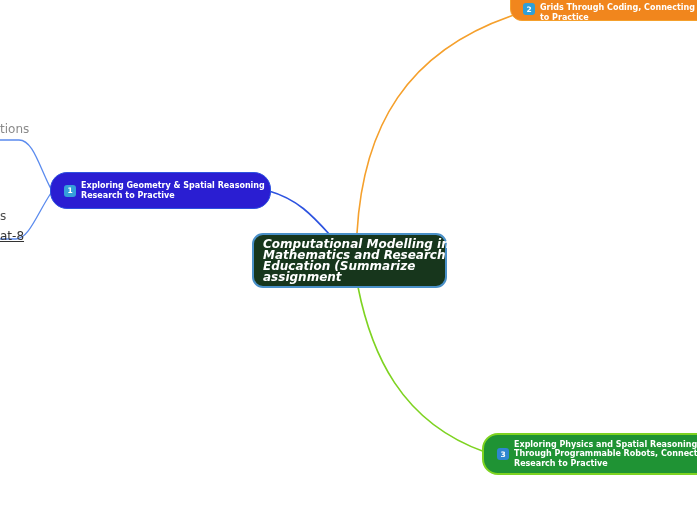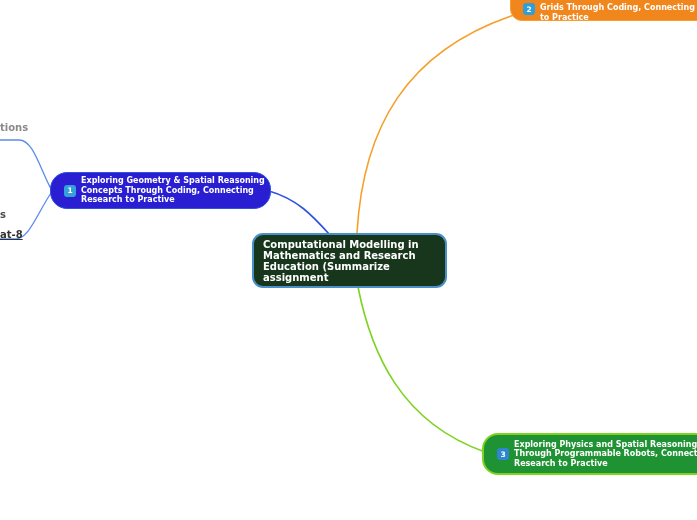--- a/index.html
+++ b/index.html
@@ -33,25 +33,25 @@
   #node-2{left:510px;top:-12px;width:232px;height:33px;border-radius:12px;align-items:flex-start;padding:14px 0 0 12px;}
   #node-3{left:482px;top:433px;width:242px;height:42px;border-radius:16px;padding-left:13px;border-width:2px;}
   #central-node{
     position:absolute;
     left:252px;top:233px;width:195px;height:55px;
     box-sizing:border-box;
     border:2px solid transparent;
     border-radius:11px;
     padding:4px 0 0 9px;
   }
-  #central-node .node-text{font-size:10px;line-height:11px;}
+  #central-node .node-text{font-size:12px;line-height:11px;font-style:italic;}
   .edge-frag{
     position:absolute;
-    font-size:10px;
-    font-weight:bold;
+    font-size:12px;
+    font-weight:normal;
     white-space:nowrap;
   }
   #frag-tions{left:0;top:122px;}
   #frag-s{left:0;top:209px;}
   #frag-link{left:0;top:229px;text-decoration:underline;}
 </style>
 </head>
 <body>
 
 <div id="mindmap" style="background-color: rgb(255, 255, 255);">
@@ -65,21 +65,20 @@
   </svg>
 
   <span class="edge-frag" id="frag-tions" style="color: rgb(138, 138, 138);">tions</span>
   <span class="edge-frag" id="frag-s" style="color: rgb(74, 74, 74);">s</span>
   <span class="edge-frag" id="frag-link" style="color: rgb(51, 51, 51);">at-8</span>
 
   <div class="node" id="node-1" style="background-color: rgb(42, 30, 210); border-color: rgb(45, 83, 224); color: rgb(255, 255, 255);">
     <span class="badge" style="background-color: rgb(53, 160, 218);">1</span>
     <div class="node-text">
       <div>Exploring Geometry &amp; Spatial Reasoning</div>
-      <div>Concepts Through Coding, Connecting</div>
       <div>Research to Practive</div>
     </div>
   </div>
 
   <div class="node" id="node-2" style="background-color: rgb(241, 134, 29); border-color: rgb(245, 160, 44); color: rgb(255, 255, 255);">
     <span class="badge" style="background-color: rgb(47, 159, 216);">2</span>
     <div class="node-text">
       <div>Grids Through Coding, Connecting Resea</div>
       <div>to Practice</div>
     </div>

